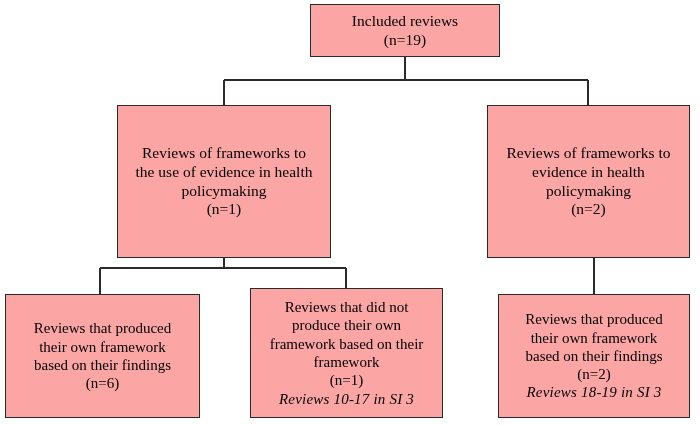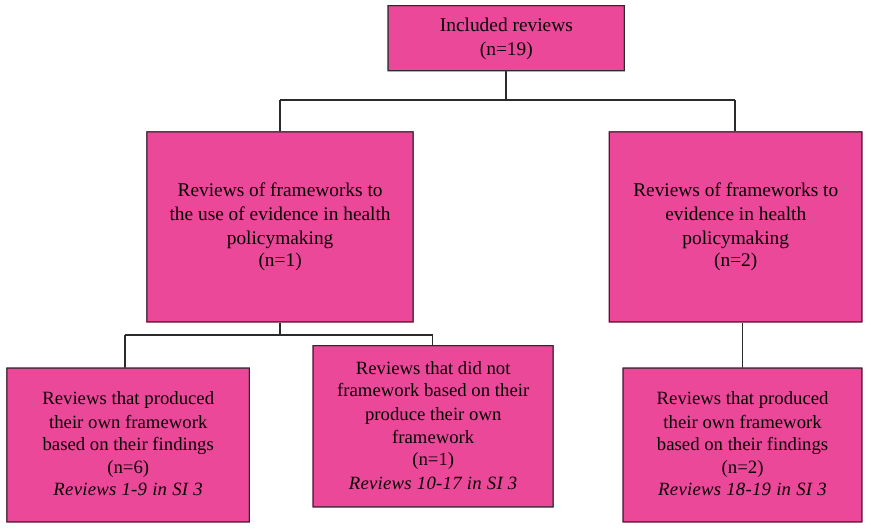--- a/index.html
+++ b/index.html
@@ -19,21 +19,21 @@
     position: absolute;
     left: 0;
     top: 0;
     width: 700px;
     height: 425px;
   }
   .node {
     position: absolute;
     box-sizing: border-box;
     border: 1.5px solid #2b2b2b;
-    background: #ec4899;
+    background: #fca5a5;
     display: flex;
     flex-direction: column;
     align-items: center;
     justify-content: center;
     text-align: center;
     color: #000000;
     line-height: 1.22;
     padding: 2px 6px;
     z-index: 2;
   }
@@ -74,21 +74,21 @@
   
   #node-produced-9 {
     left: 5px;
     top: 294px;
     width: 195px;
     height: 124px;
     font-size: 15px;
   }
   #node-not-produced-8 {
     left: 250px;
-    top: 276px;
+    top: 288px;
     width: 193px;
     height: 130px;
     font-size: 15px;
   }
   #node-produced-2 {
     left: 498px;
     top: 294px;
     width: 192px;
     height: 124px;
     font-size: 15px;
@@ -133,27 +133,26 @@
     <span class="line">evidence in health</span>
     <span class="line">policymaking</span>
     <span class="line">(n=2)</span>
   </div>
 
   <div class="node" id="node-produced-9">
     <span class="line">Reviews that produced</span>
     <span class="line">their own framework</span>
     <span class="line">based on their findings</span>
     <span class="line">(n=6)</span>
-    <span class="line si">Reviews 1-9 in SI 3</span>
   </div>
 
   <div class="node" id="node-not-produced-8">
     <span class="line">Reviews that did not</span>
+    <span class="line">produce their own</span>
     <span class="line">framework based on their</span>
-    <span class="line">produce their own</span>
     <span class="line">framework</span>
     <span class="line">(n=1)</span>
     <span class="line si">Reviews 10-17 in SI 3</span>
   </div>
 
   <div class="node" id="node-produced-2">
     <span class="line">Reviews that produced</span>
     <span class="line">their own framework</span>
     <span class="line">based on their findings</span>
     <span class="line">(n=2)</span>

